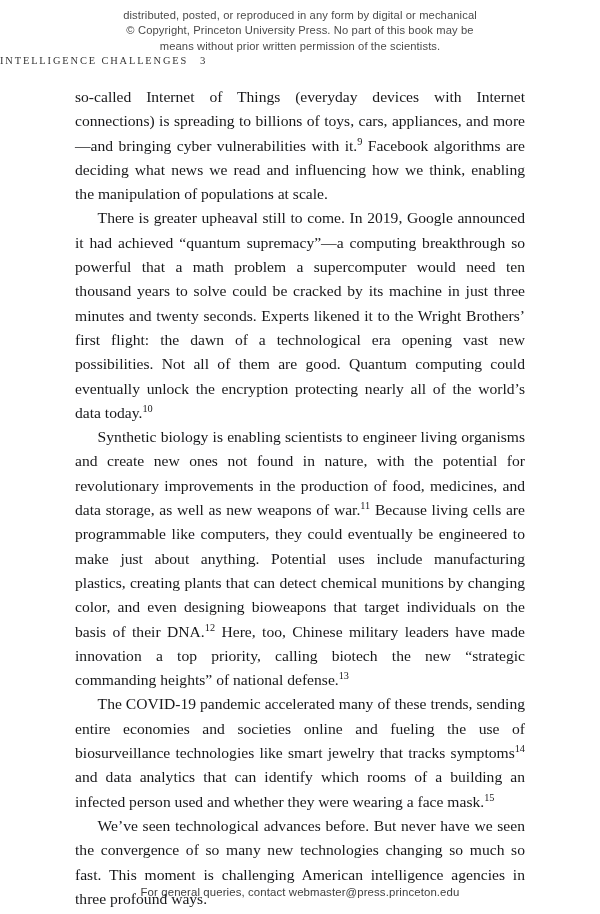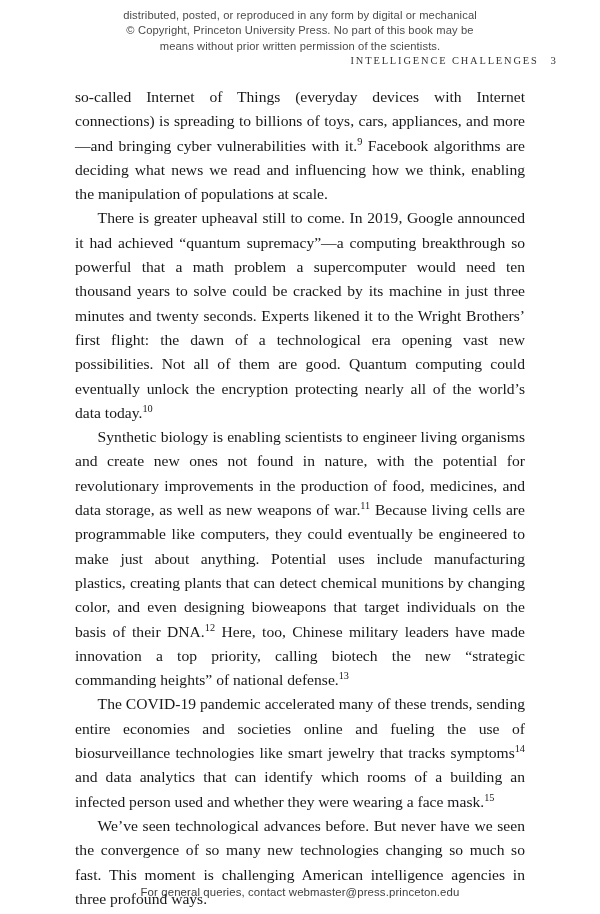--- a/index.html
+++ b/index.html
@@ -39,21 +39,21 @@
     letter-spacing: 0.01em;
   }
   .copyright-stamp .cline { display: block; white-space: nowrap; }
 
   
   .running-head {
     position: absolute;
     top: 54px;
     left: 0;
     width: 556px;
-    text-align: right;
+    text-align: left;
     font-size: 10.4px;
     color: #333333;
     letter-spacing: 0.18em;
     white-space: nowrap;
   }
   .running-head .rh-title {
     font-variant: small-caps;
     text-transform: uppercase;
   }
   .running-head .rh-page {

